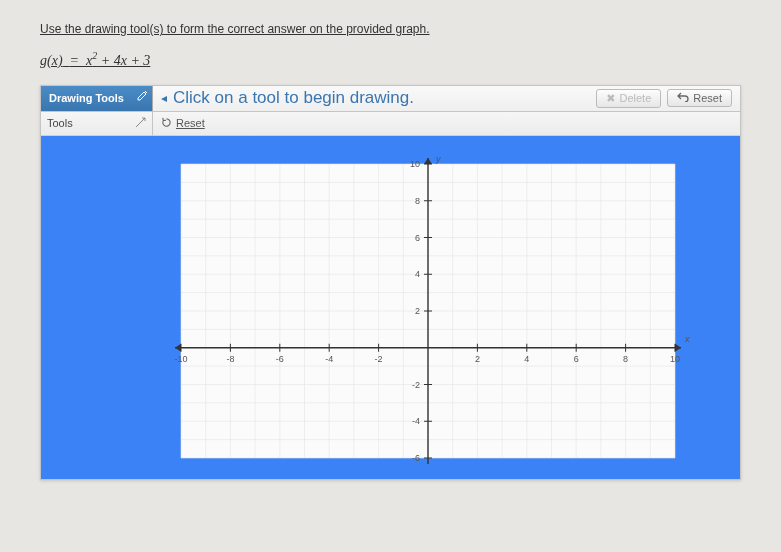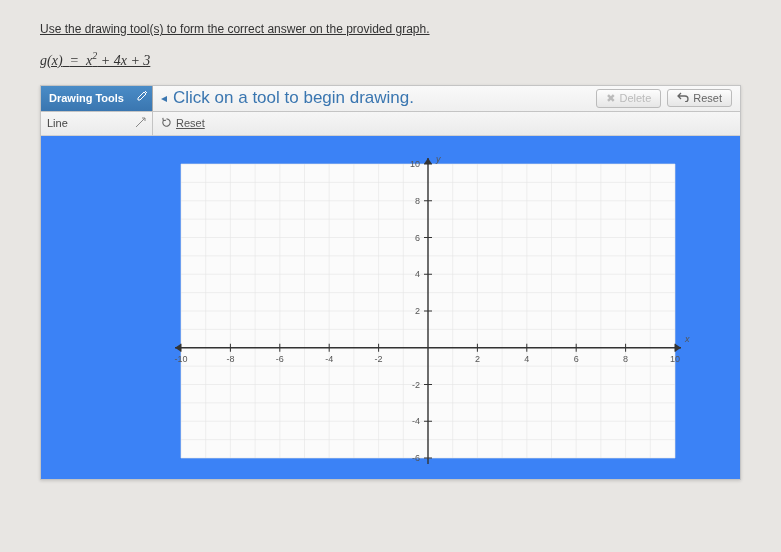--- a/index.html
+++ b/index.html
@@ -148,21 +148,21 @@
             </svg>
         </span>
         <span>Reset</span>
       </button>
     </div>
   </div>
 
   <div class="canvas-wrap">
     <div class="tool-list">
       <div class="tool-row">
-        <span>Line</span>
+        <span>Tools</span>
         <span class="glyph">
           <svg width="11" height="11" viewBox="0 0 11 11">
               <path d="M1 10 L10 1 M7 1 L10 1 L10 4" stroke="#888" stroke-width="1" fill="none"></path>
             </svg>
         </span>
       </div>
     </div>
     <div class="canvas-right">
       <div class="reset-row">
         <span>

